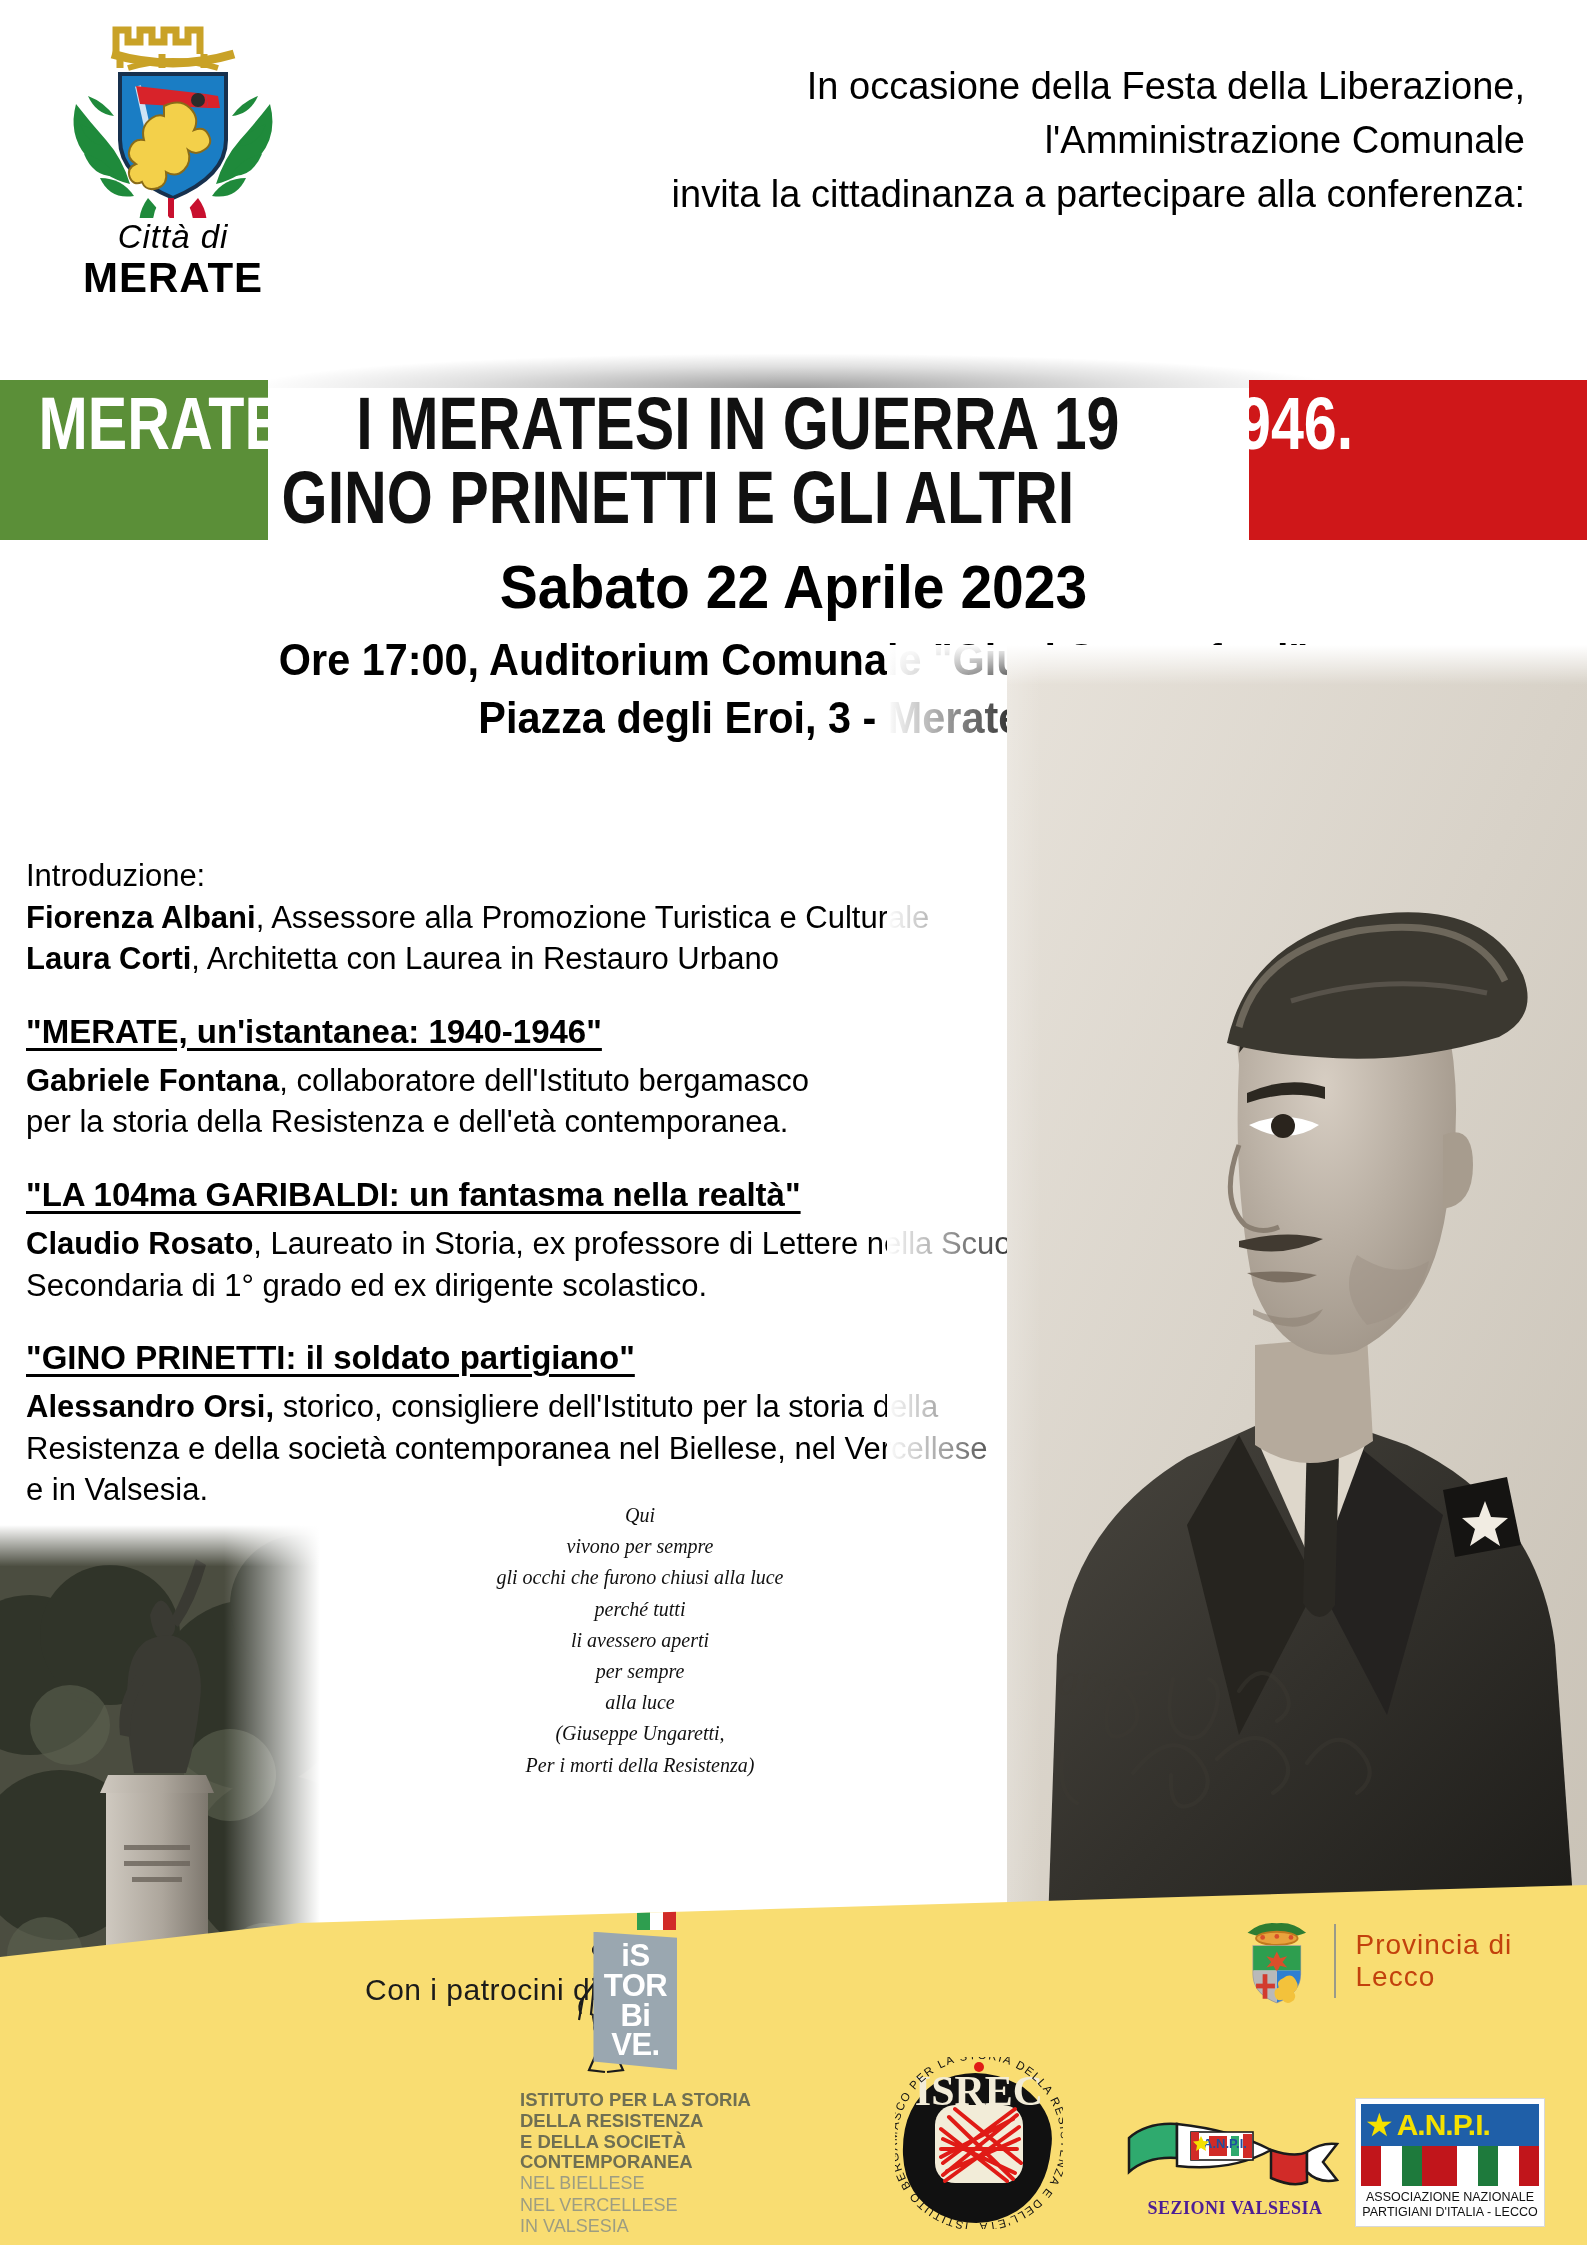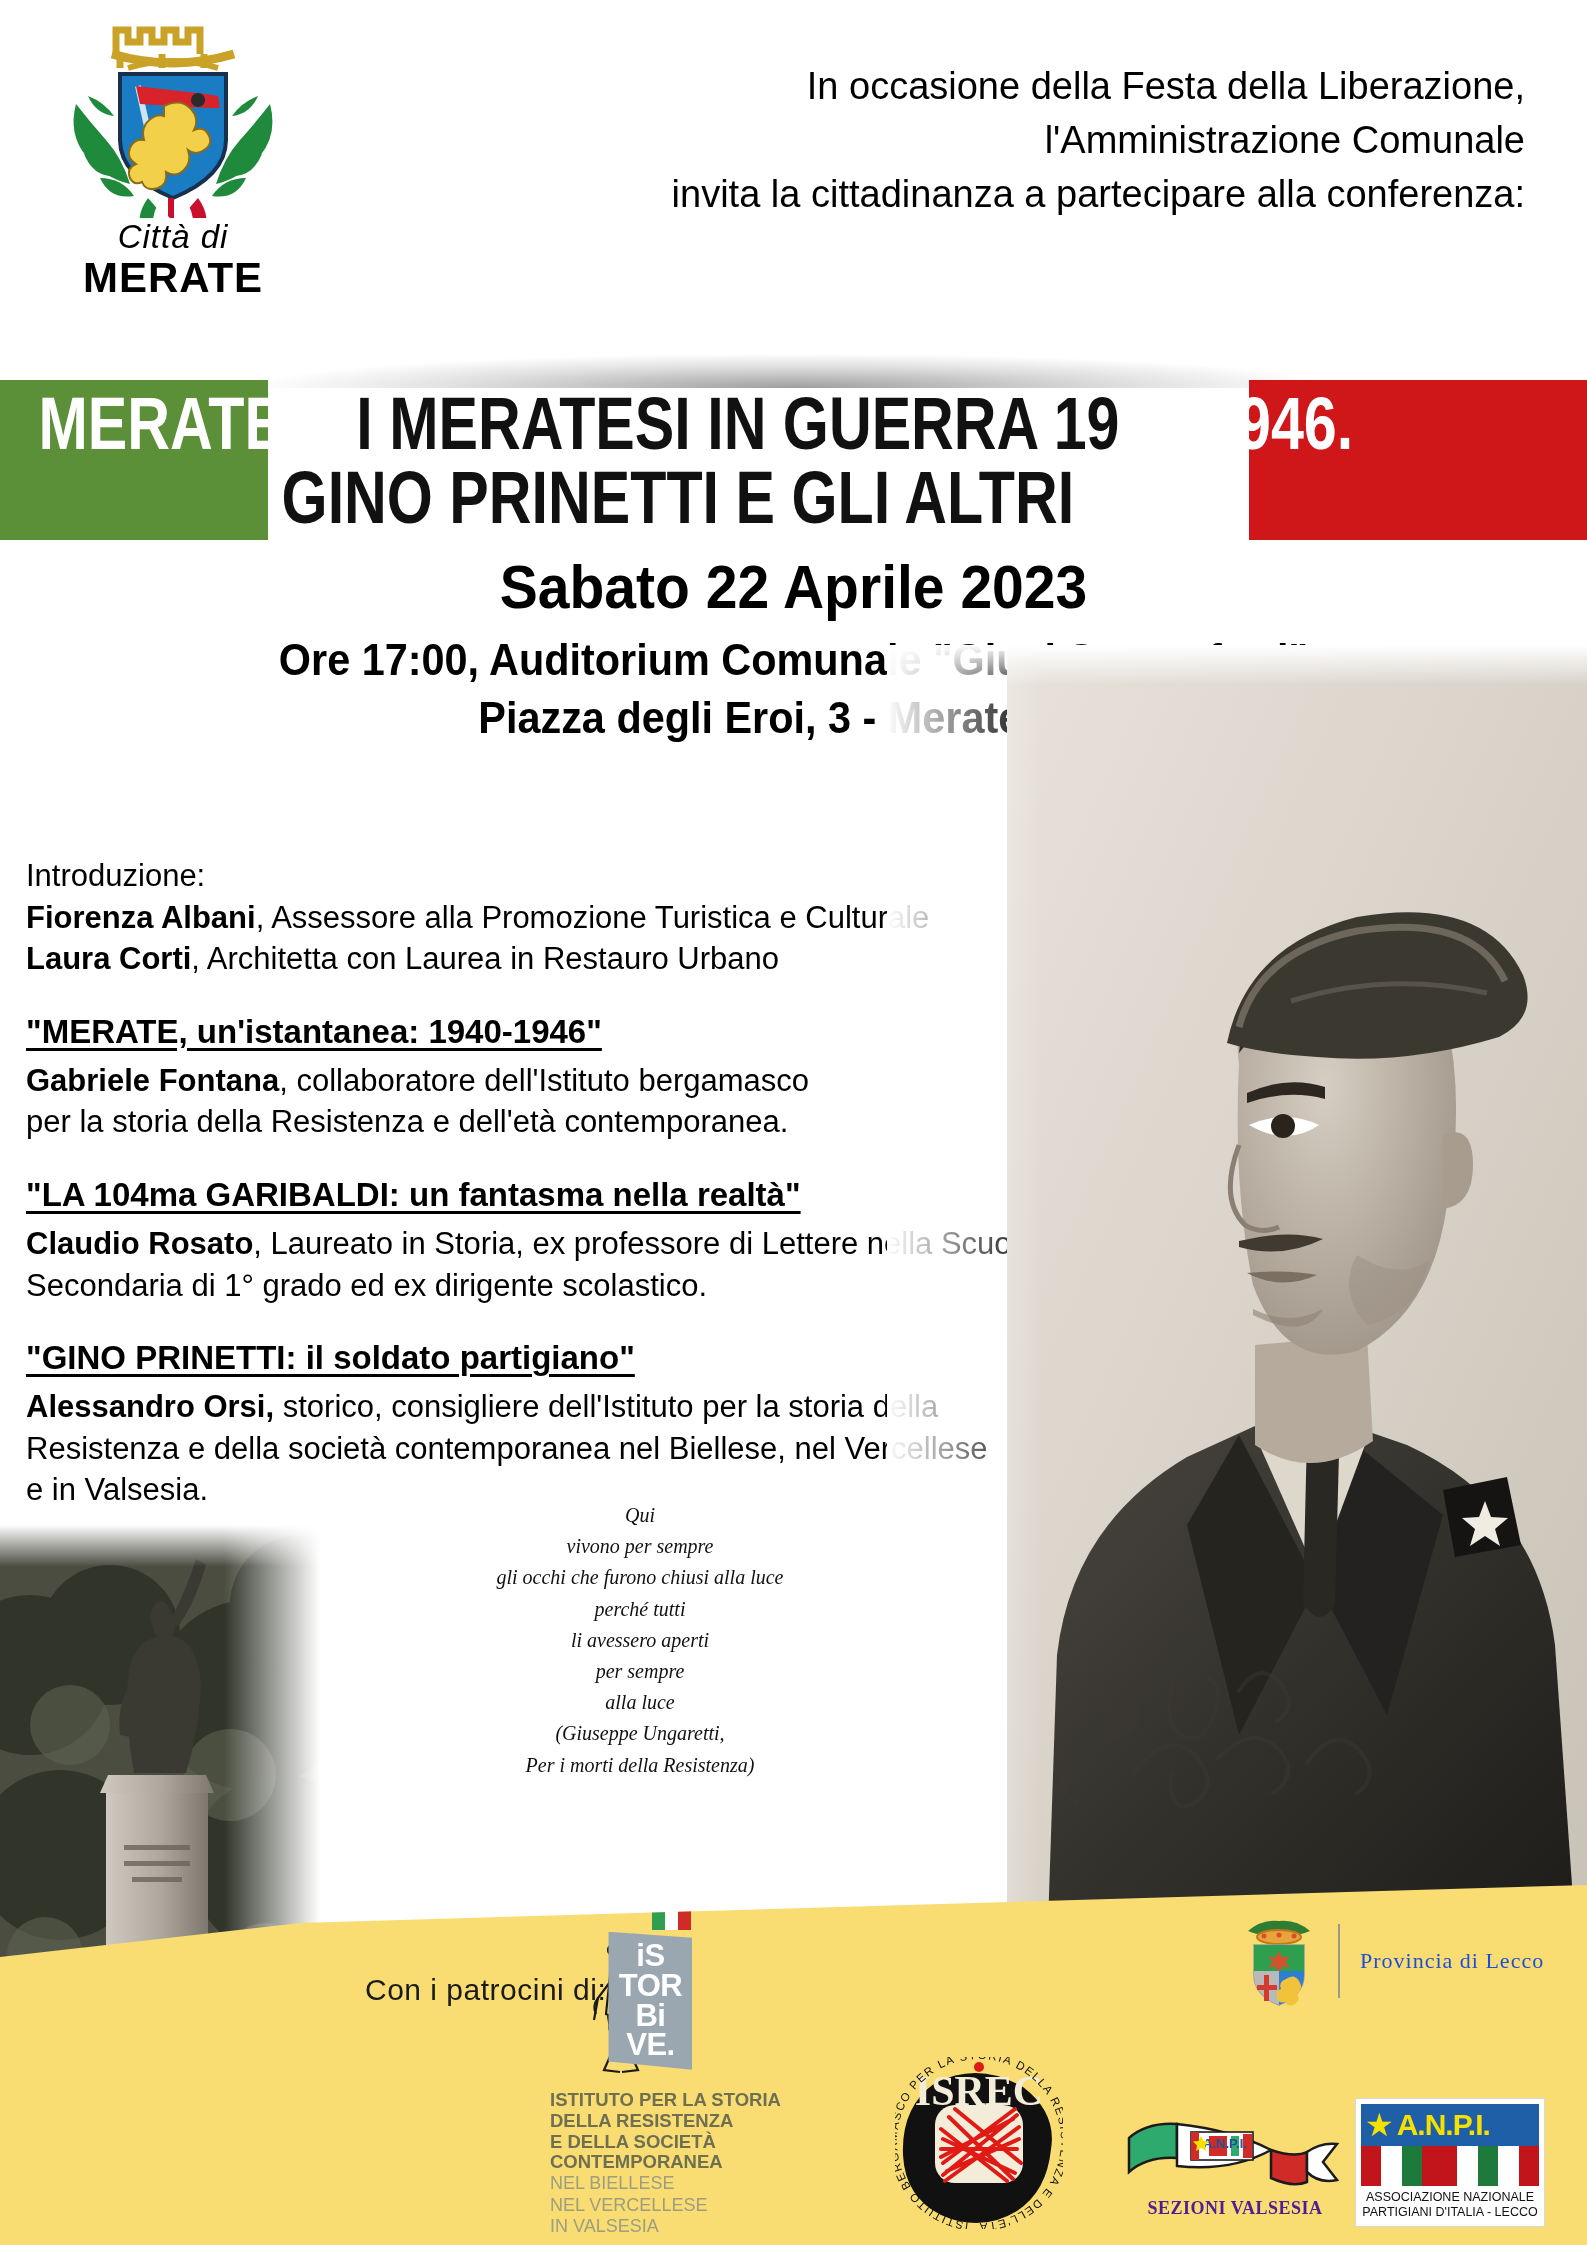--- a/index.html
+++ b/index.html
@@ -119,42 +119,42 @@
   .sp-label {
     position: absolute; left: 365px; top: 88px;
     font-size: 30px; color: #1b1b1b; letter-spacing: 0.5px;
   }
   .prov {
     position: absolute; left: 1240px; top: 28px;
     display: flex; align-items: center; gap: 20px;
   }
   .prov-div { width: 2px; height: 74px; background: #9a9a8a; }
   .prov-txt {
-    font-family: Liberation Serif, serif;
-    font-size: 22px; color: #1d4ed8; letter-spacing: 1px;
+    font-family: Liberation Sans, sans-serif;
+    font-size: 28px; color: #c2410c; letter-spacing: 1px;
   }
 
   .logos {
     position: absolute; left: 0; bottom: 0; width: 1587px; height: 200px;
   }
   .logo { position: absolute; }
 
   
   .l-istor { left: 520px; bottom: 8px; display: flex; align-items: center; flex-direction: column; }
   .istor-block {
     width: 84px; height: 138px; background: #9aa7b0;
     display: flex; flex-direction: column; align-items: center;
     justify-content: center; gap: 0px;
     clip-path: polygon(0 0, 100% 6px, 100% 100%, 0 94%);
   }
   .istor-block span {
     color: #fff; font-weight: bold; font-size: 31px; line-height: 0.96;
     letter-spacing: -0.5px;
   }
-  .istor-text { margin-left: 30px; padding-top: 20px; }
+  .istor-text { margin-left: 0; padding-top: 20px; }
   .istor-text .big {
     color: #6f6f52; font-weight: bold; font-size: 18.5px; line-height: 1.13;
     letter-spacing: 0px;
   }
   .istor-text .sm {
     color: #9d9d82; font-size: 18px; line-height: 1.18; letter-spacing: 0px;
   }
 
   
   .l-isrec { left: 895px; bottom: 12px; margin-top: 11px; }

